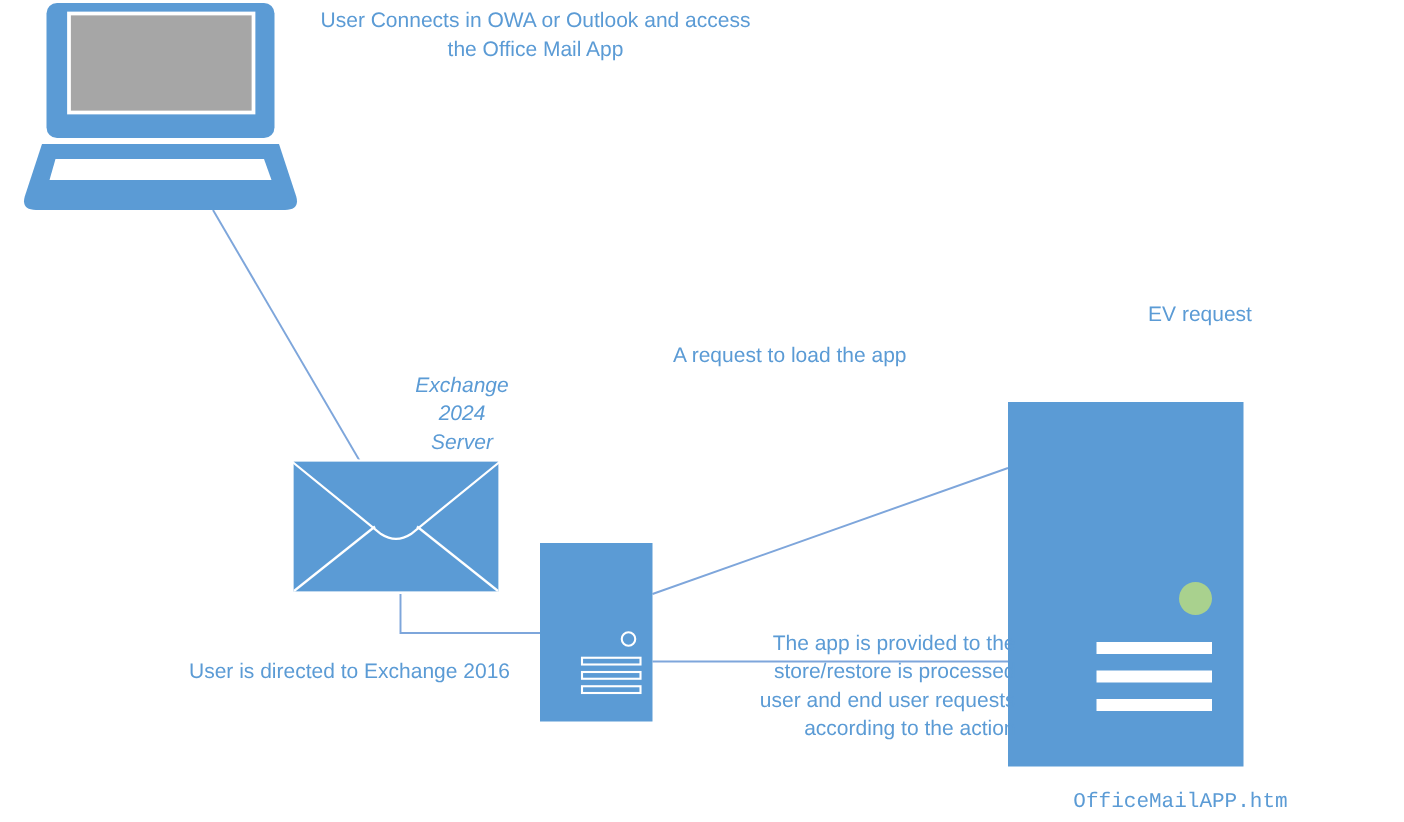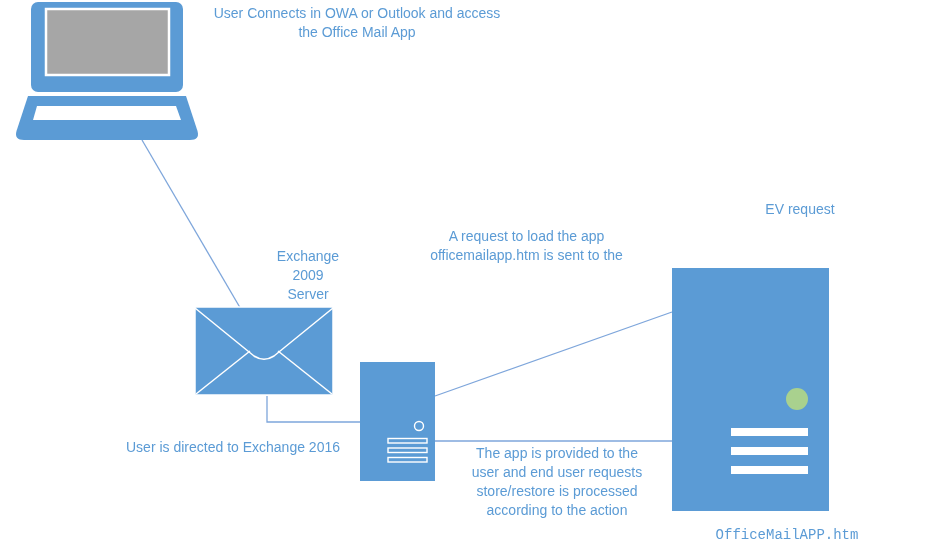--- a/index.html
+++ b/index.html
@@ -69,43 +69,42 @@
       <rect class="white" x="731" y="447" width="77" height="8"></rect>
       <rect class="white" x="731" y="466" width="77" height="8"></rect>
     </g>
   </svg>
 
   <div class="label center" style="left:197px; top:4px; width:320px;">
     <span>User Connects in OWA or Outlook and access</span>
     <span>the Office Mail App</span>
   </div>
 
-  <div class="label center" style="left:258px; top:247px; width:100px;">
+  <div class="label center" style="left:258px; top:247px; width:100px;font-style:italic;">
     <span>Exchange</span>
-    <span>2009</span>
+    <span>2024</span>
     <span>Server</span>
   </div>
 
   <div class="label center" style="left:406px; top:227px; width:241px;">
     <span>A request to load the app</span>
-    <span>officemailapp.htm is sent to the</span>
   </div>
 
   <div class="label center" style="left:740px; top:200px; width:120px;">
     <span>EV request</span>
   </div>
 
   <div class="label" style="left:80px; top:438px; width:260px;text-align:right;">
     <span>User is directed to Exchange 2016</span>
   </div>
 
-  <div class="label center" style="left:437px; top:444px; width:240px;">
+  <div class="label center" style="left:437px; top:419px; width:240px;text-align:right;">
     <span>The app is provided to the</span>
+    <span>store/restore is processed</span>
     <span>user and end user requests</span>
-    <span>store/restore is processed</span>
     <span>according to the action</span>
   </div>
 
   <div class="label center" style="left:707px; top:526px; width:160px;font-family:Liberation Mono, monospace;">
     <span>OfficeMailAPP.htm</span>
   </div>
 
 </div>
 
 </body></html>

